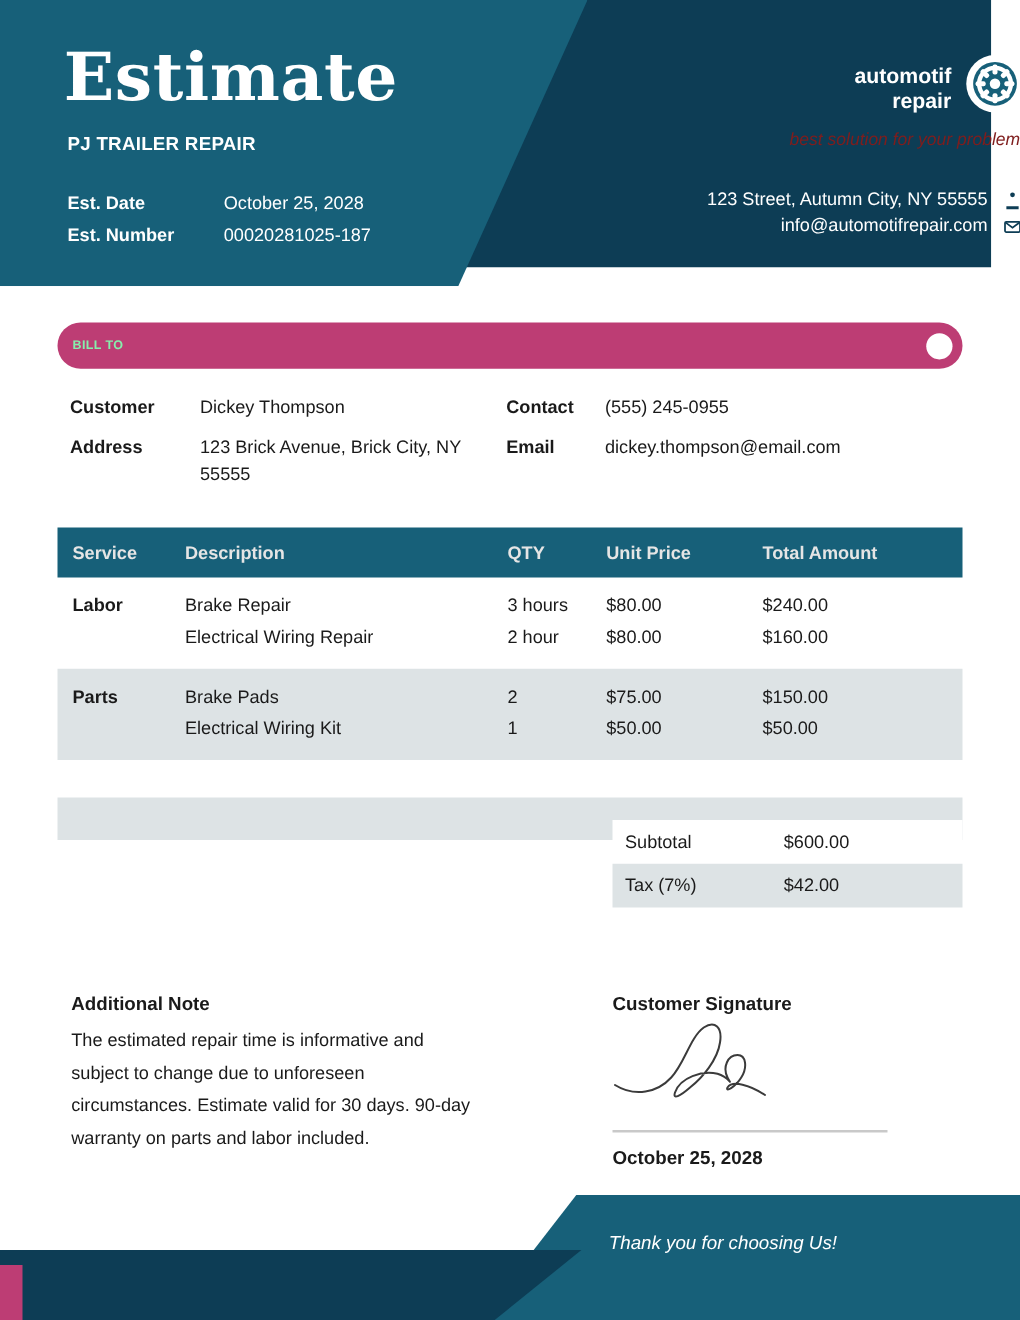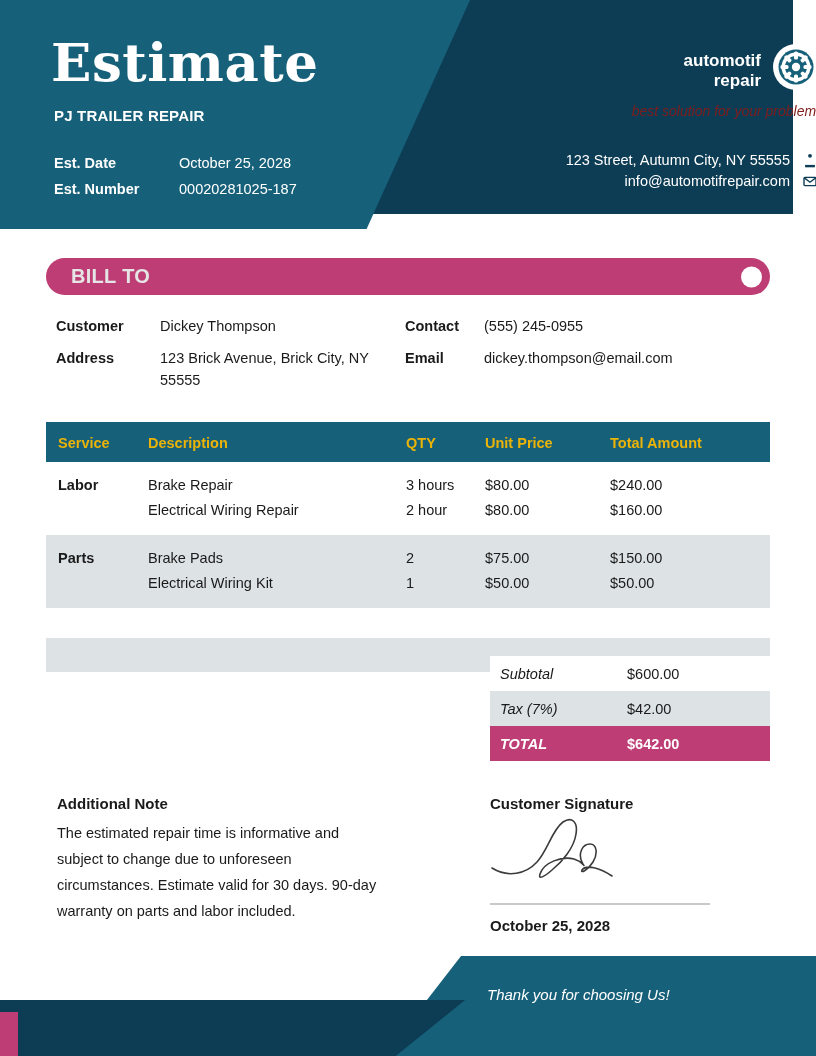--- a/index.html
+++ b/index.html
@@ -128,24 +128,24 @@
   .billto-bar {
     position: absolute;
     left: 46px; top: 258px;
     width: 724px; height: 37px;
     background: #bd3d74;
     border-radius: 19px;
     display: flex;
     align-items: center;
   }
   .billto-label {
-    margin-left: 25px;
-    color: #e5e5e5;
-    font-weight: bold;
-    font-size: 20px;
+    margin-left: 12px;
+    color: #86efac;
+    font-weight: bold;
+    font-size: 10px;
     letter-spacing: 0.3px;
   }
   .billto-dot {
     position: absolute;
     right: 8px; top: 50%;
     transform: translateY(-50%);
     width: 21px; height: 21px;
     border-radius: 50%;
     background: #ffffff;
   }
@@ -169,21 +169,21 @@
     left: 46px; top: 422px;
     width: 724px;
   }
   .tbl-row {
     display: grid;
     grid-template-columns: 102px 258px 79px 125px 1fr;
     font-size: 14.5px;
   }
   .tbl-head {
     background: #176079;
-    color: #eab308;
+    color: #e5e5e5;
     font-weight: bold;
     height: 40px;
     align-items: center;
   }
   .tbl-head > div { padding-top: 1px; }
   .tbl-head > div:first-child { padding-left: 12px; }
   .tbl-body-row {
     padding: 11px 0 12px 0;
     line-height: 25px;
   }
@@ -204,21 +204,21 @@
     left: 490px; top: 656px;
     width: 280px;
     font-size: 14.5px;
   }
   .tot-row {
     display: grid;
     grid-template-columns: 137px 1fr;
     height: 35px;
     align-items: center;
   }
-  .tot-row > div:first-child { padding-left: 10px; font-style: italic; }
+  .tot-row > div:first-child { padding-left: 10px; }
   .tot-plain { background: #ffffff; }
   .tot-shade { background: #dde3e5; }
   .tot-total {
     background: #bd3d74;
     color: #ffffff;
     font-weight: bold;
   }
 
   
   .note-block {
@@ -444,24 +444,20 @@
 
   <div class="totals">
     <div class="tot-row tot-plain">
       <div>Subtotal</div>
       <div>$600.00</div>
     </div>
     <div class="tot-row tot-shade">
       <div>Tax (7%)</div>
       <div>$42.00</div>
     </div>
-    <div class="tot-row tot-total">
-      <div>TOTAL</div>
-      <div>$642.00</div>
-    </div>
   </div>
 
   <div class="note-block">
     <div class="note-title">Additional Note</div>
     <div class="note-body">The estimated repair time is informative and subject to change due to unforeseen circumstances. Estimate valid for 30 days. 90-day warranty on parts and labor included.</div>
   </div>
 
   <div class="sig-block">
     <div class="sig-title">Customer Signature</div>
     <span class="sig-draw">

